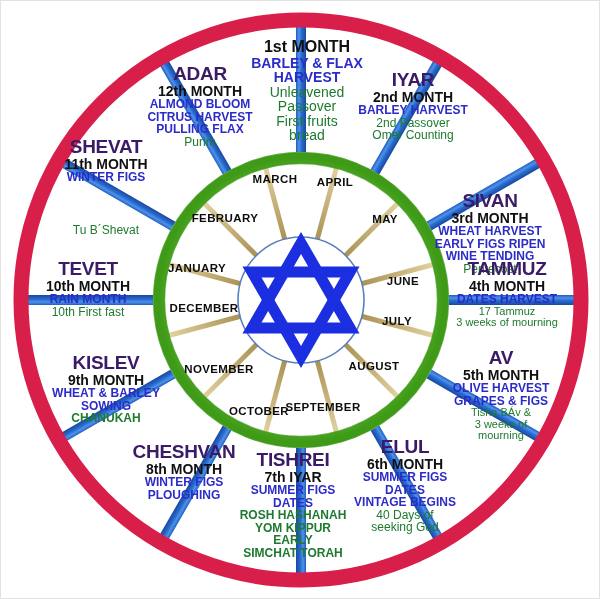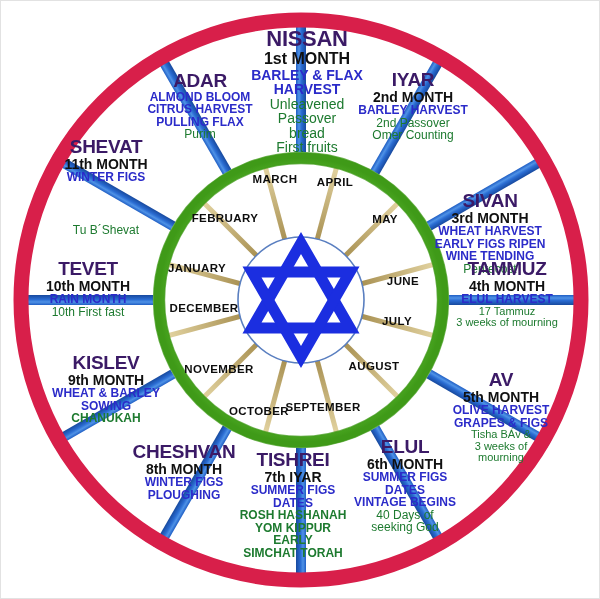--- a/index.html
+++ b/index.html
@@ -190,28 +190,27 @@
 
     <circle cx="300" cy="299" r="63" fill="#ffffff" stroke="#5a7fc0" stroke-width="1.6"></circle>
 
     <g fill="none" stroke="#1b2ee0" stroke-width="11" stroke-linejoin="miter">
       <polygon points="300,242 349,327 251,327"></polygon>
       <polygon points="300,356 251,271 349,271"></polygon>
     </g>
   </svg>
 
   <div class="month-block" style="left:306px; top:90px;">
-    <div class="hm-name" style="font-size:22px;">NISSAN</div>
     <div class="hm-ord" style="font-size:16px;">1st MONTH</div>
     <div class="hm-crop" style="font-size:14px;">BARLEY &amp; FLAX</div>
     <div class="hm-crop" style="font-size:14px;">HARVEST</div>
     <div class="hm-fest" style="font-size:14px;">Unleavened</div>
     <div class="hm-fest" style="font-size:14px;">Passover</div>
+    <div class="hm-fest" style="font-size:14px;">First fruits</div>
     <div class="hm-fest" style="font-size:14px;">bread</div>
-    <div class="hm-fest" style="font-size:14px;">First fruits</div>
   </div>
 
   <div class="month-block" style="left:412px; top:105px;">
     <div class="hm-name" style="font-size:19px;">IYAR</div>
     <div class="hm-ord" style="font-size:14px;">2nd MONTH</div>
     <div class="hm-crop" style="font-size:12px;">BARLEY HARVEST</div>
     <div class="hm-fest" style="font-size:12px;">2nd Passover</div>
     <div class="hm-fest" style="font-size:12px;">Omer Counting</div>
   </div>
 
@@ -220,26 +219,26 @@
     <div class="hm-ord" style="font-size:14px;">3rd MONTH</div>
     <div class="hm-crop" style="font-size:12px;">WHEAT HARVEST</div>
     <div class="hm-crop" style="font-size:12px;">EARLY FIGS RIPEN</div>
     <div class="hm-crop" style="font-size:12px;">WINE TENDING</div>
     <div class="hm-fest" style="font-size:12px;">Pentecost</div>
   </div>
 
   <div class="month-block" style="left:506px; top:293px;">
     <div class="hm-name" style="font-size:19px;">TAMMUZ</div>
     <div class="hm-ord" style="font-size:14px;">4th MONTH</div>
-    <div class="hm-crop" style="font-size:12px;">ELUL HARVEST</div>
+    <div class="hm-crop" style="font-size:12px;">DATES HARVEST</div>
     <div class="hm-fest" style="font-size:11px;">17 Tammuz</div>
     <div class="hm-fest" style="font-size:11px;">3 weeks of mourning</div>
   </div>
 
-  <div class="month-block" style="left:500px; top:416px;">
+  <div class="month-block" style="left:500px; top:394px;">
     <div class="hm-name" style="font-size:19px;">AV</div>
     <div class="hm-ord" style="font-size:14px;">5th MONTH</div>
     <div class="hm-crop" style="font-size:12px;">OLIVE HARVEST</div>
     <div class="hm-crop" style="font-size:12px;">GRAPES &amp; FIGS</div>
     <div class="hm-fest" style="font-size:11px;">Tisha BÁv &amp;</div>
     <div class="hm-fest" style="font-size:11px;">3 weeks of</div>
     <div class="hm-fest" style="font-size:11px;">mourning</div>
   </div>
 
   <div class="month-block" style="left:404px; top:484px;">
@@ -287,20 +286,21 @@
 
   <div class="month-block" style="left:105px; top:186px;">
     <div class="hm-name" style="font-size:19px;">SHEVAT</div>
     <div class="hm-ord" style="font-size:14px;">11th MONTH</div>
     <div class="hm-crop" style="font-size:12px;">WINTER FIGS</div>
     <div class="hm-fest" style="font-size:12px;margin-top:40px;">Tu B´Shevat</div>
   </div>
 
   <div class="month-block" style="left:199px; top:105px;">
     <div class="hm-name" style="font-size:19px;">ADAR</div>
+    <div class="hm-ord" style="font-size:14px;">12th MONTH</div>
     <div class="hm-crop" style="font-size:12px;">ALMOND BLOOM</div>
     <div class="hm-crop" style="font-size:12px;">CITRUS HARVEST</div>
     <div class="hm-crop" style="font-size:12px;">PULLING FLAX</div>
     <div class="hm-fest" style="font-size:12px;">Purim</div>
   </div>
 
   <div class="greg-label" style="left:334px; top:181px;">APRIL</div>
   <div class="greg-label" style="left:384px; top:218px;">MAY</div>
   <div class="greg-label" style="left:402px; top:280px;">JUNE</div>
   <div class="greg-label" style="left:396px; top:320px;">JULY</div>

